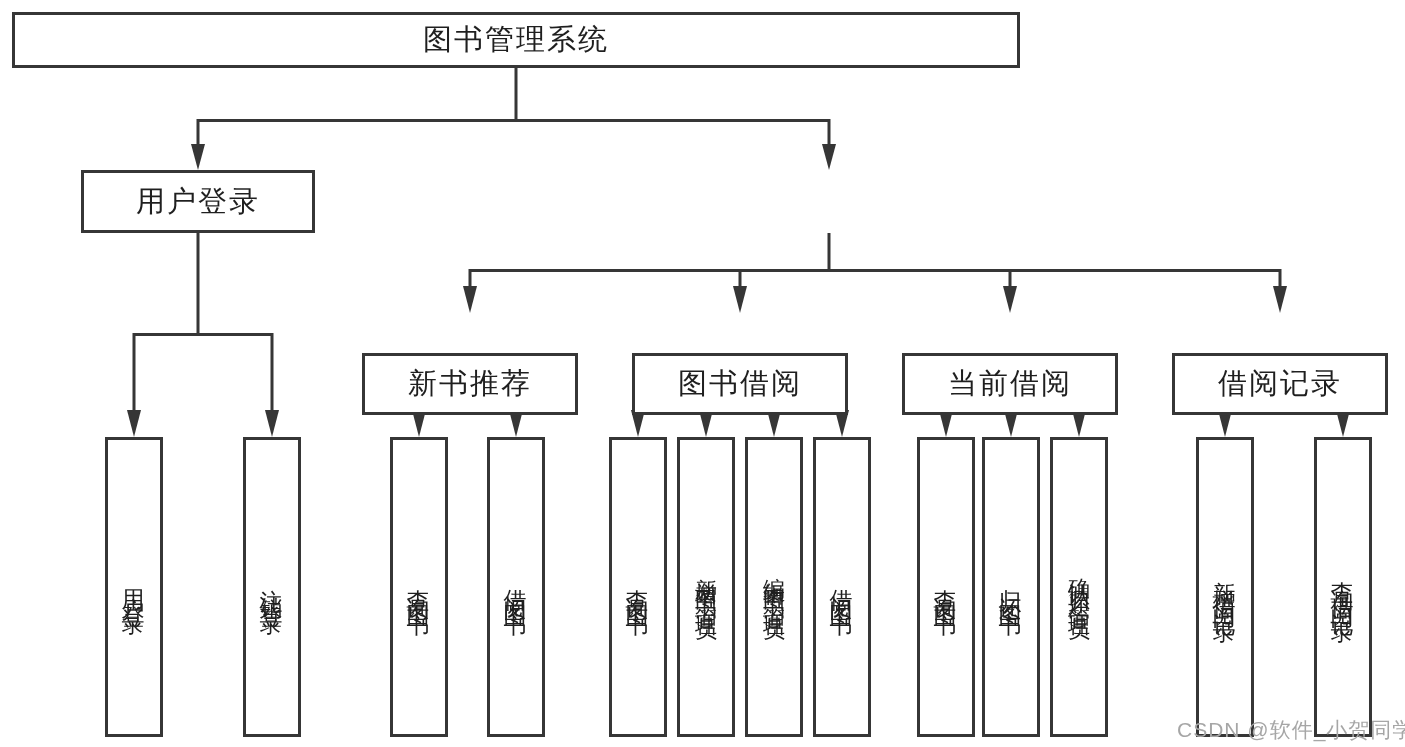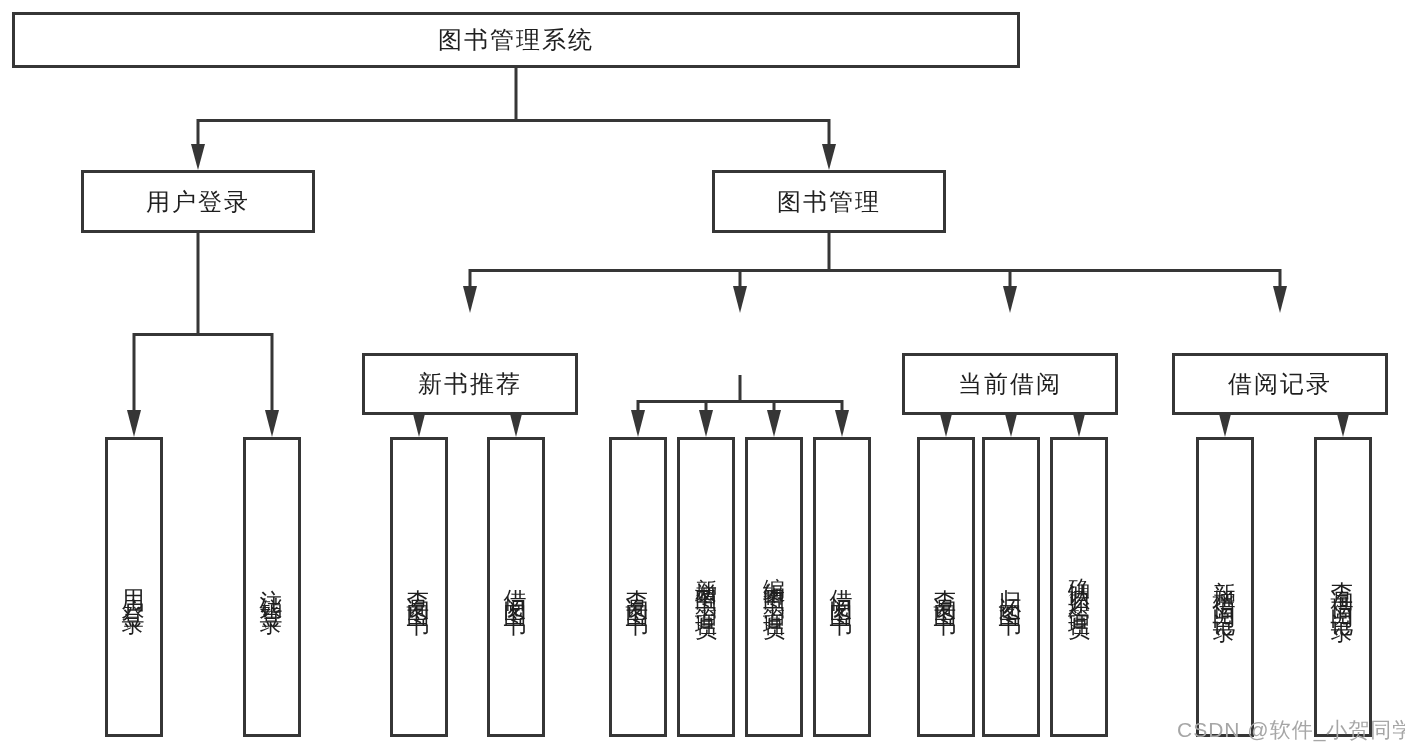--- a/index.html
+++ b/index.html
@@ -15,21 +15,21 @@
   svg.connectors { position: absolute; left: 0; top: 0; z-index: 1; }
   svg.connectors path { stroke: var(--line, #363636); stroke-width: 3; fill: none; }
   svg.connectors polygon { fill: var(--line, #363636); }
 
   .node {
     position: absolute; z-index: 2;
     background: #ffffff;
     border: 3px solid var(--line, #363636);
     display: flex; align-items: center; justify-content: center;
     color: var(--text, #1f1f1f);
-    font-size: 24px; letter-spacing: 2px;
+    font-size: 29px; letter-spacing: 2px;
     white-space: nowrap;
   }
   .node.root  { left: 12px;   top: 12px;  width: 1008px; height: 56px; }
   .node.lv2a  { left: 81px;   top: 170px; width: 234px;  height: 63px; }
   .node.lv2b  { left: 712px;  top: 170px; width: 234px;  height: 63px; }
   .node.lv3   { top: 313px; width: 216px; height: 62px; margin-top: 40px; }
   .node.g0 { left: 362px; }  .node.g1 { left: 632px; }
   .node.g2 { left: 902px; }  .node.g3 { left: 1172px; }
 
   .leaf {
@@ -96,23 +96,23 @@
     <polygon points="939,410 953,410 946,437"></polygon>
     <polygon points="1004,410 1018,410 1011,437"></polygon>
     <polygon points="1072,410 1086,410 1079,437"></polygon>
     <polygon points="1218,410 1232,410 1225,437"></polygon>
     <polygon points="1336,410 1350,410 1343,437"></polygon>
   </svg>
 
   <div class="node root">图书管理系统</div>
 
   <div class="node lv2a">用户登录</div>
-  <div class="node lv2b">图书管理</div>
 
   <div class="node lv3 g0">新书推荐</div>
+  <div class="node lv3 g1">图书借阅</div>
   <div class="node lv3 g2">当前借阅</div>
   <div class="node lv3 g3">借阅记录</div>
 
   <div class="leaf x0">用户登录</div>
   <div class="leaf x1">注销登录</div>
 
   <div class="leaf x2">查询图书</div>
   <div class="leaf x3">借阅图书</div>
 
   <div class="leaf x4">查询图书</div>

